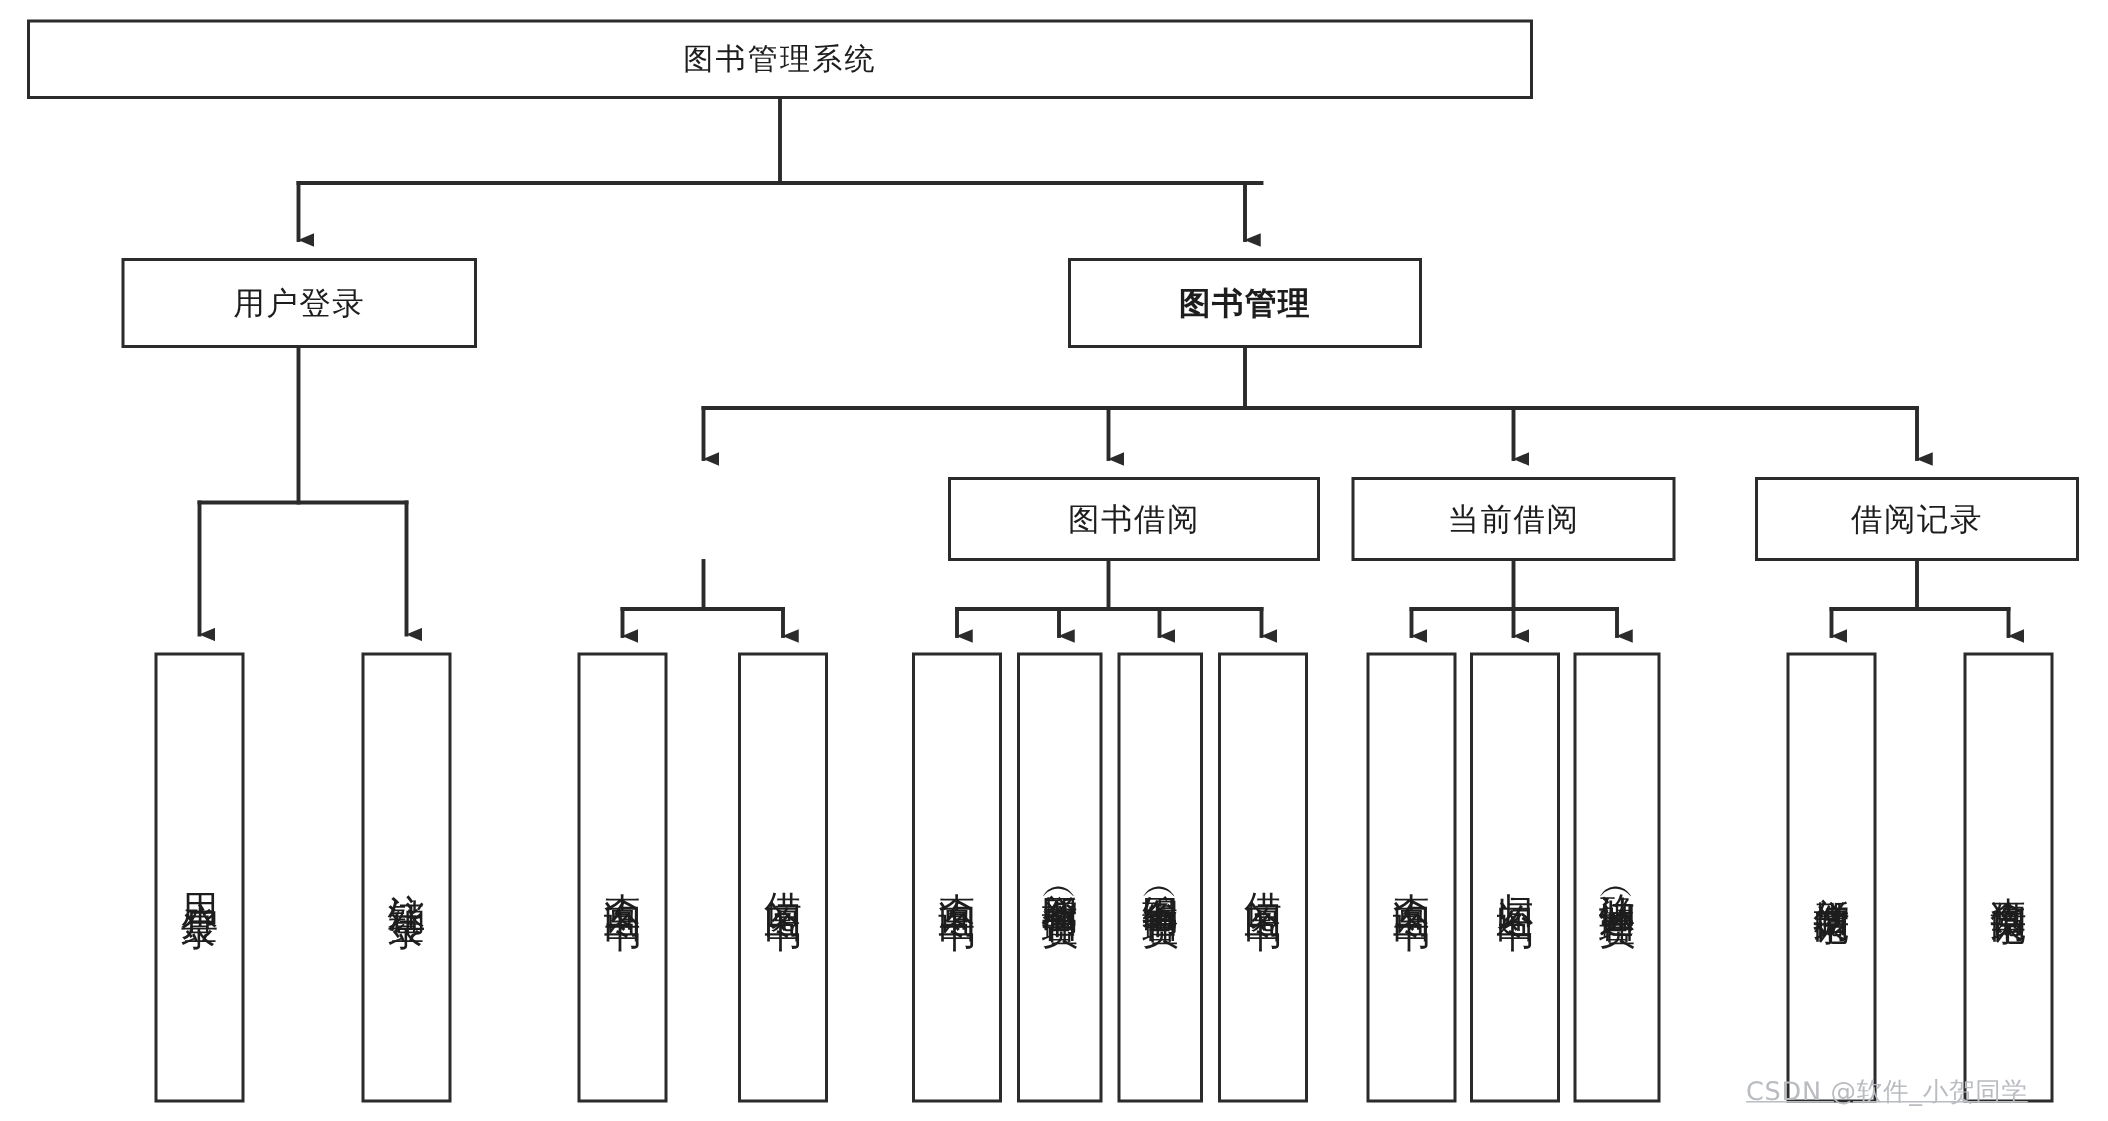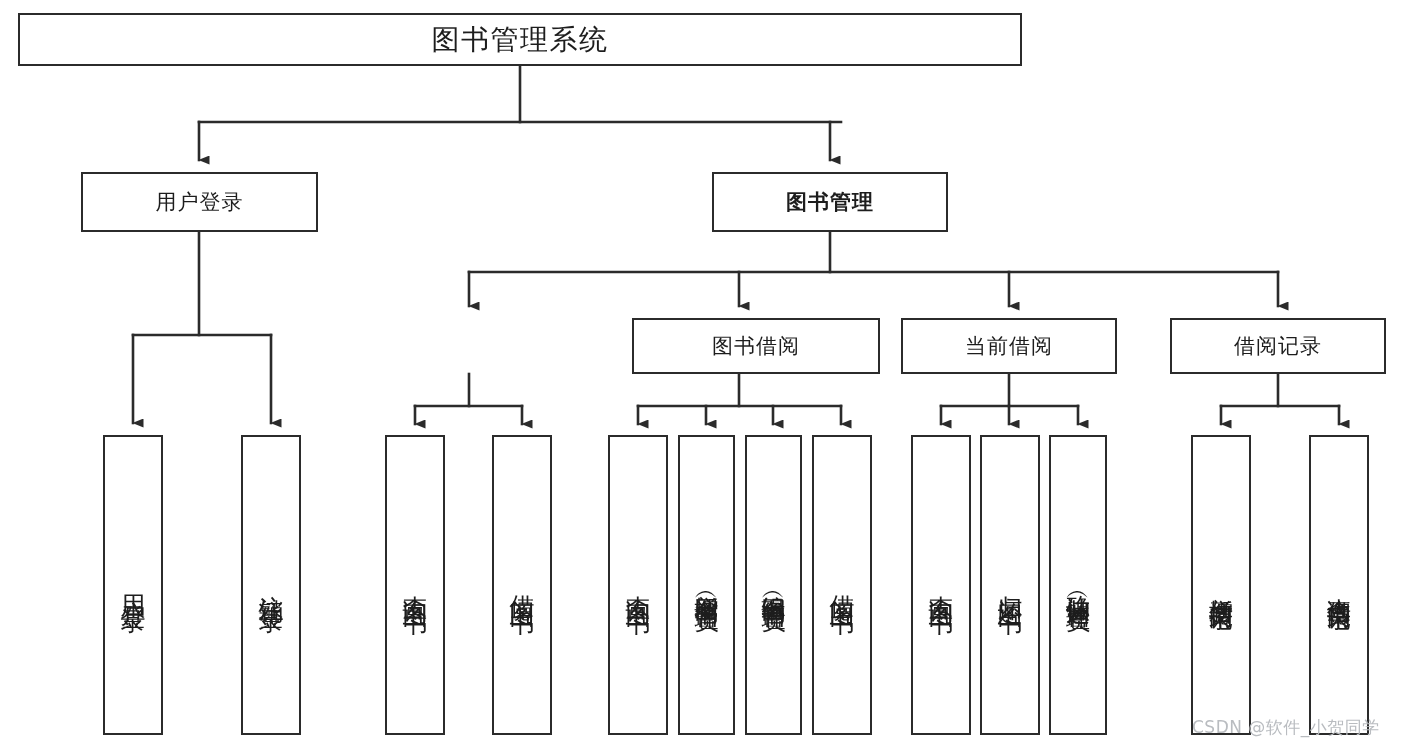--- a/index.html
+++ b/index.html
@@ -29,21 +29,21 @@
     line-height:1.18;
     white-space:pre;
   }
 
   
   .h-node .lbl{
     writing-mode:horizontal-tb;
     font-size:21px;
     letter-spacing:1px;
   }
-  .root .lbl{font-size:28px;letter-spacing:1.5px;}
+  .root .lbl{font-size:20px;letter-spacing:1.5px;}
 
   
   .v-node{align-items:center;}
   .v-node .lbl{
     writing-mode:vertical-rl;
     text-orientation:upright;
     font-size:25px;
     letter-spacing:5px;
     line-height:1;
   }
@@ -175,15 +175,15 @@
     <span class="lbl">确认归还（管理员）</span>
   </div>
 
   <div class="node v-node tight" style="left:1191px;top:435px;width:60px;height:300px;">
     <span class="lbl">新增借阅记录</span>
   </div>
   <div class="node v-node tight" style="left:1309px;top:435px;width:60px;height:300px;">
     <span class="lbl">查询借阅记录</span>
   </div>
 
-  <div class="watermark" style="left:1192px;top:716px;">CSDN @软件_小贺同学</div>
+  <div class="watermark" style="left:1164px;top:716px;text-decoration:underline;">CSDN @软件_小贺同学</div>
 
 </div>
 
 </body></html>

